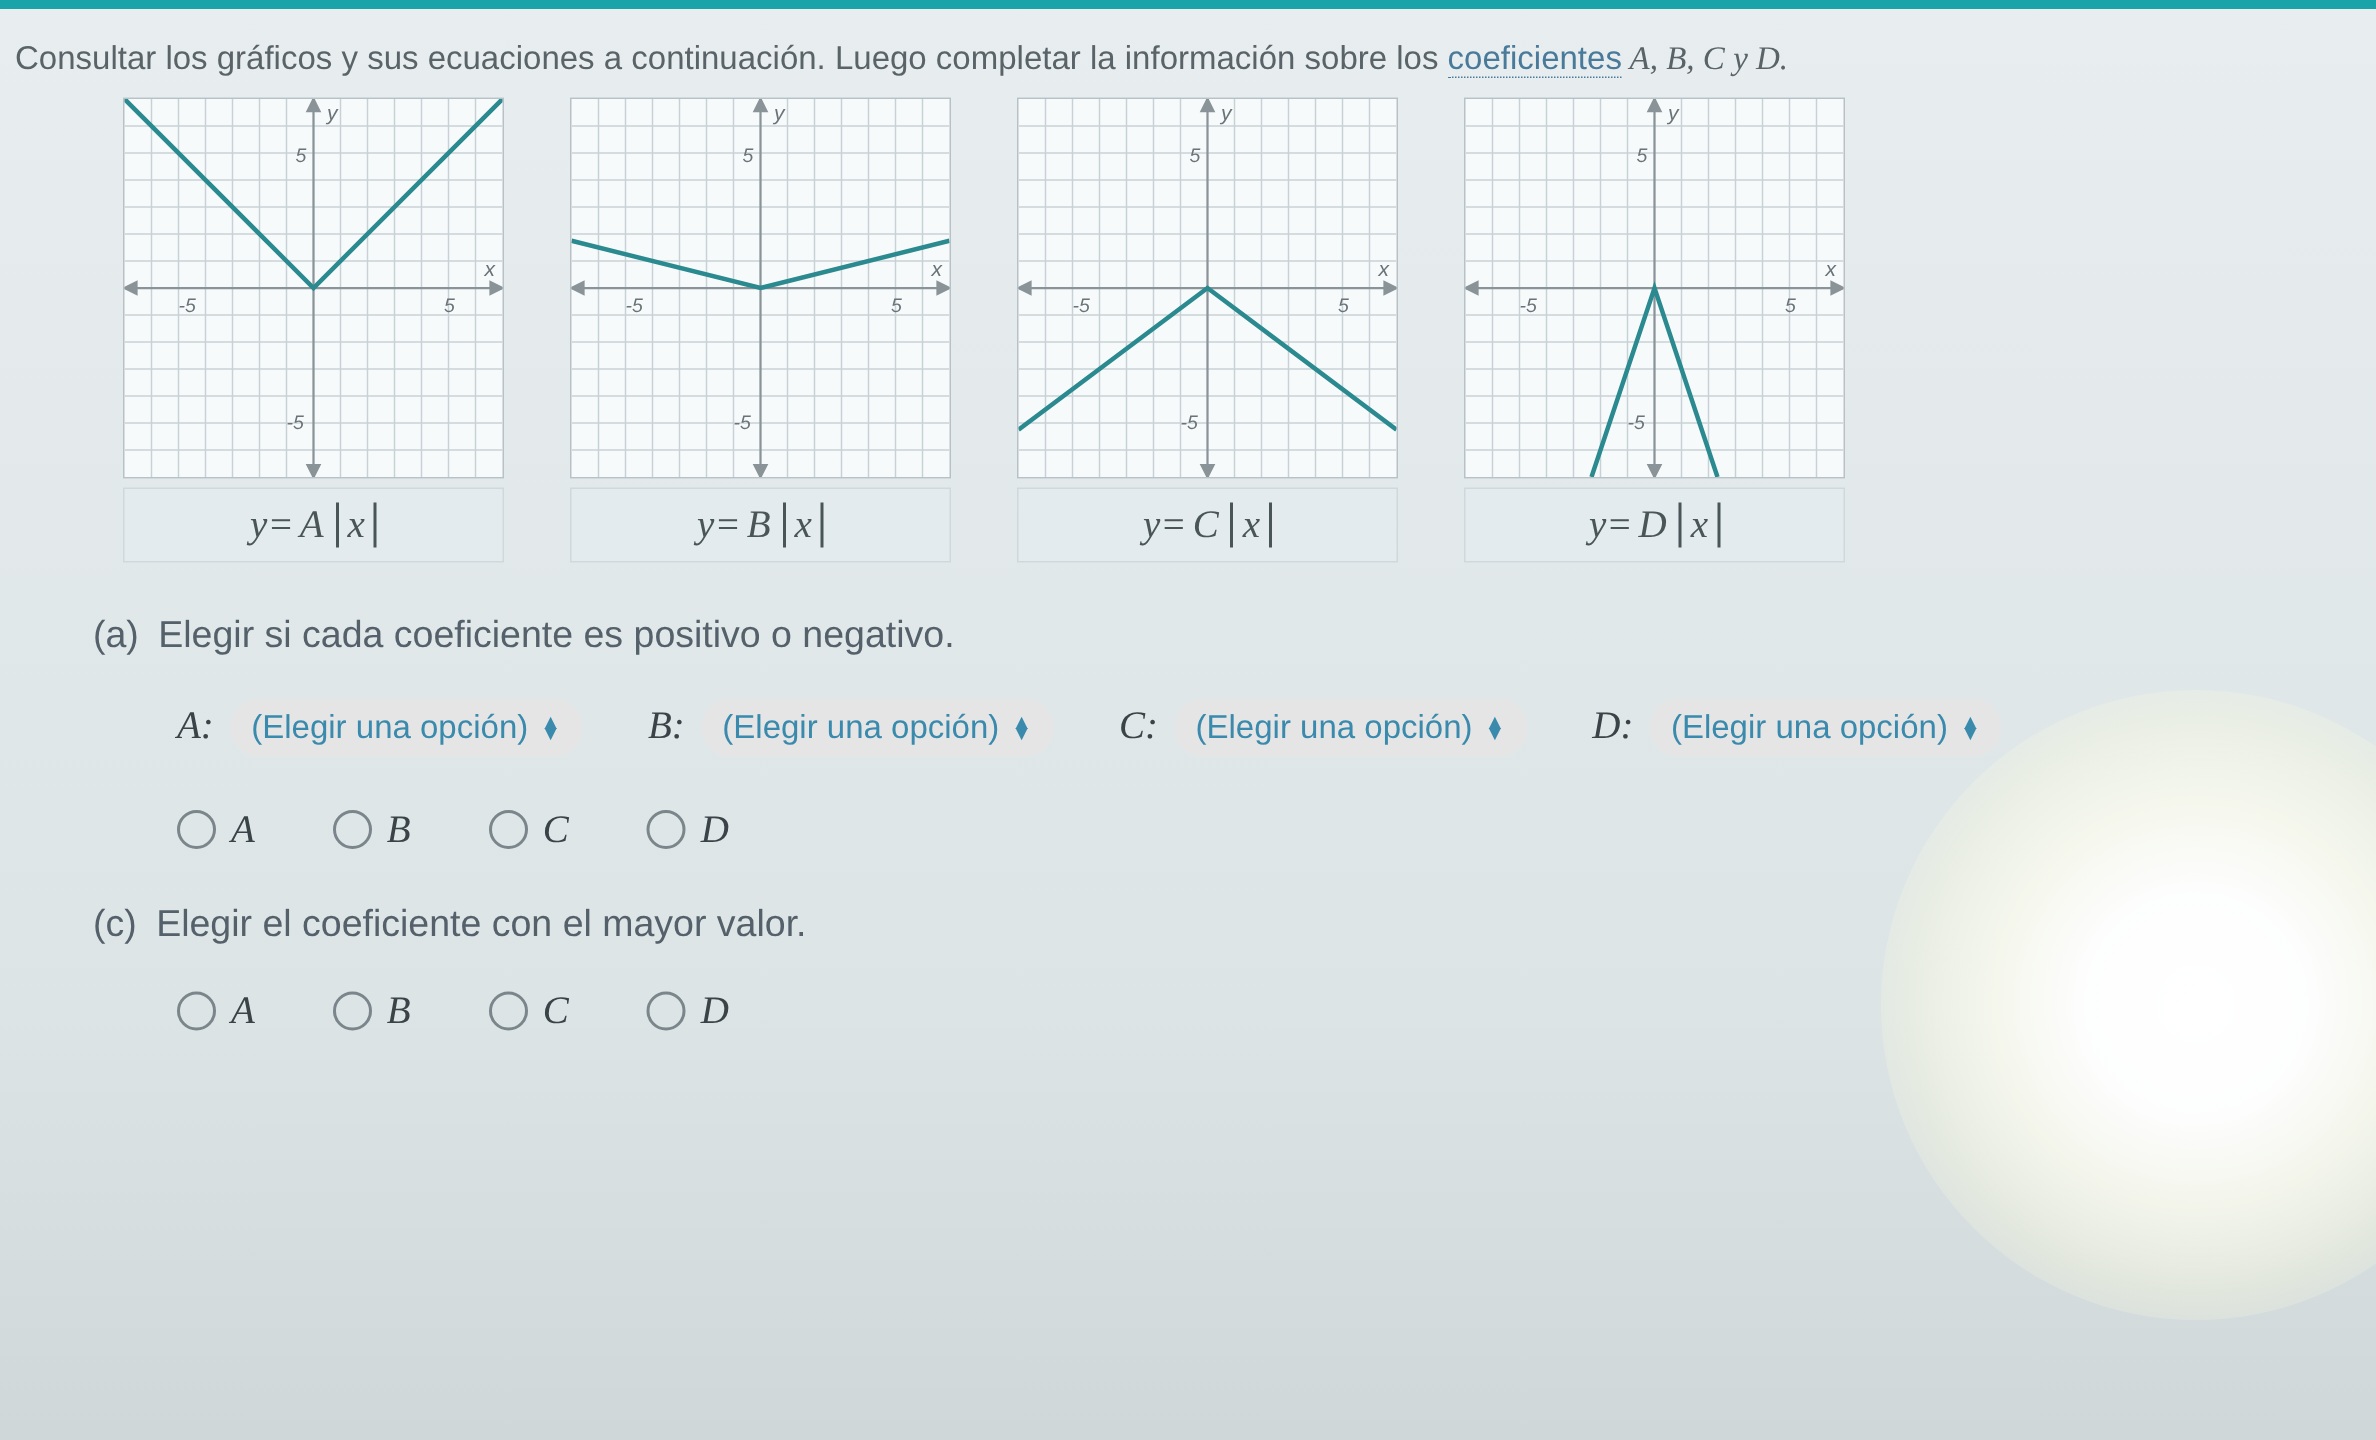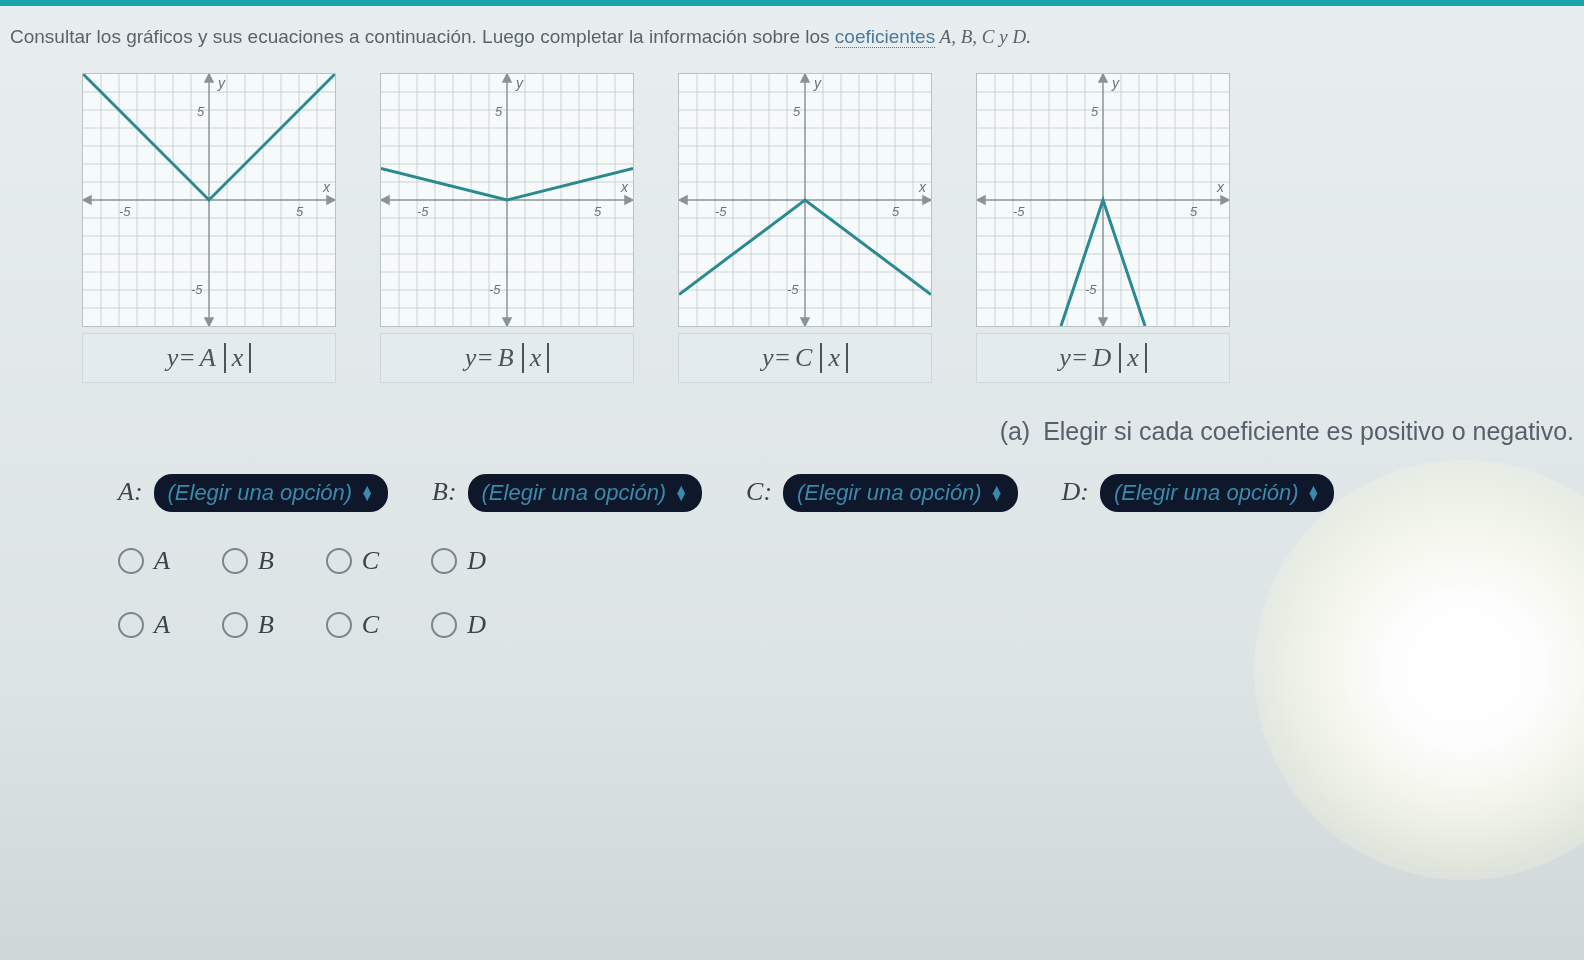--- a/index.html
+++ b/index.html
@@ -14,24 +14,24 @@
     position: relative;
   }
   .topbar {
     height: 6px;
     background: #1aa3a8;
   }
   .content {
     padding: 18px 10px 0 10px;
   }
   .instruction {
-    font-size: 19px;
+    font-size: 22px;
     color: #5a6468;
     line-height: 1.4;
-    margin-bottom: 22px;
+    margin-bottom: 10px;
   }
   .dotted-link {
     color: #4a7a9a;
     border-bottom: 1px dotted #4a7a9a;
     cursor: pointer;
   }
   .italic {
     font-style: italic;
     font-family: "Times New Roman", serif;
   }
@@ -79,47 +79,45 @@
     height: 30px;
     line-height: 30px;
   }
   .questions {
     margin: 34px 0 0 52px;
     font-size: 25px;
     color: #54606a;
   }
   .q-line {
     margin-bottom: 28px;
-    text-align: right;
   }
   .sub-row {
     margin: 26px 0 34px 56px;
     display: flex;
     gap: 44px;
     align-items: center;
     flex-wrap: nowrap;
   }
   .dropdown-label {
     font-family: "Times New Roman", serif;
     font-style: italic;
     font-size: 26px;
     color: #3a4348;
     margin-right: 4px;
   }
   .dropdown {
     display: inline-flex;
     align-items: center;
-    background: #0f172a;
+    background: #e5e5e5;
     border-radius: 18px;
     padding: 6px 14px;
     color: #3a8aad;
     font-size: 22px;
     cursor: pointer;
     white-space: nowrap;
-    font-style: italic;
   }
   .dropdown .caret {
     margin-left: 8px;
     font-size: 14px;
     color: #3a8aad;
     display: inline-flex;
     flex-direction: column;
     line-height: 7px;
   }
   .radio-row {
@@ -446,20 +444,24 @@
       <span class="radio-opt">
           <span class="radio-circle"></span>
           <span class="radio-letter">C</span>
         </span>
       <span class="radio-opt">
           <span class="radio-circle"></span>
           <span class="radio-letter">D</span>
         </span>
     </div>
 
+    <div class="q-line">
+      <span>(c)</span>
+      <span style="margin-left:6px;">Elegir el coeficiente con el mayor valor.</span>
+    </div>
     <div class="radio-row">
       <span class="radio-opt">
           <span class="radio-circle"></span>
           <span class="radio-letter">A</span>
         </span>
       <span class="radio-opt">
           <span class="radio-circle"></span>
           <span class="radio-letter">B</span>
         </span>
       <span class="radio-opt">

